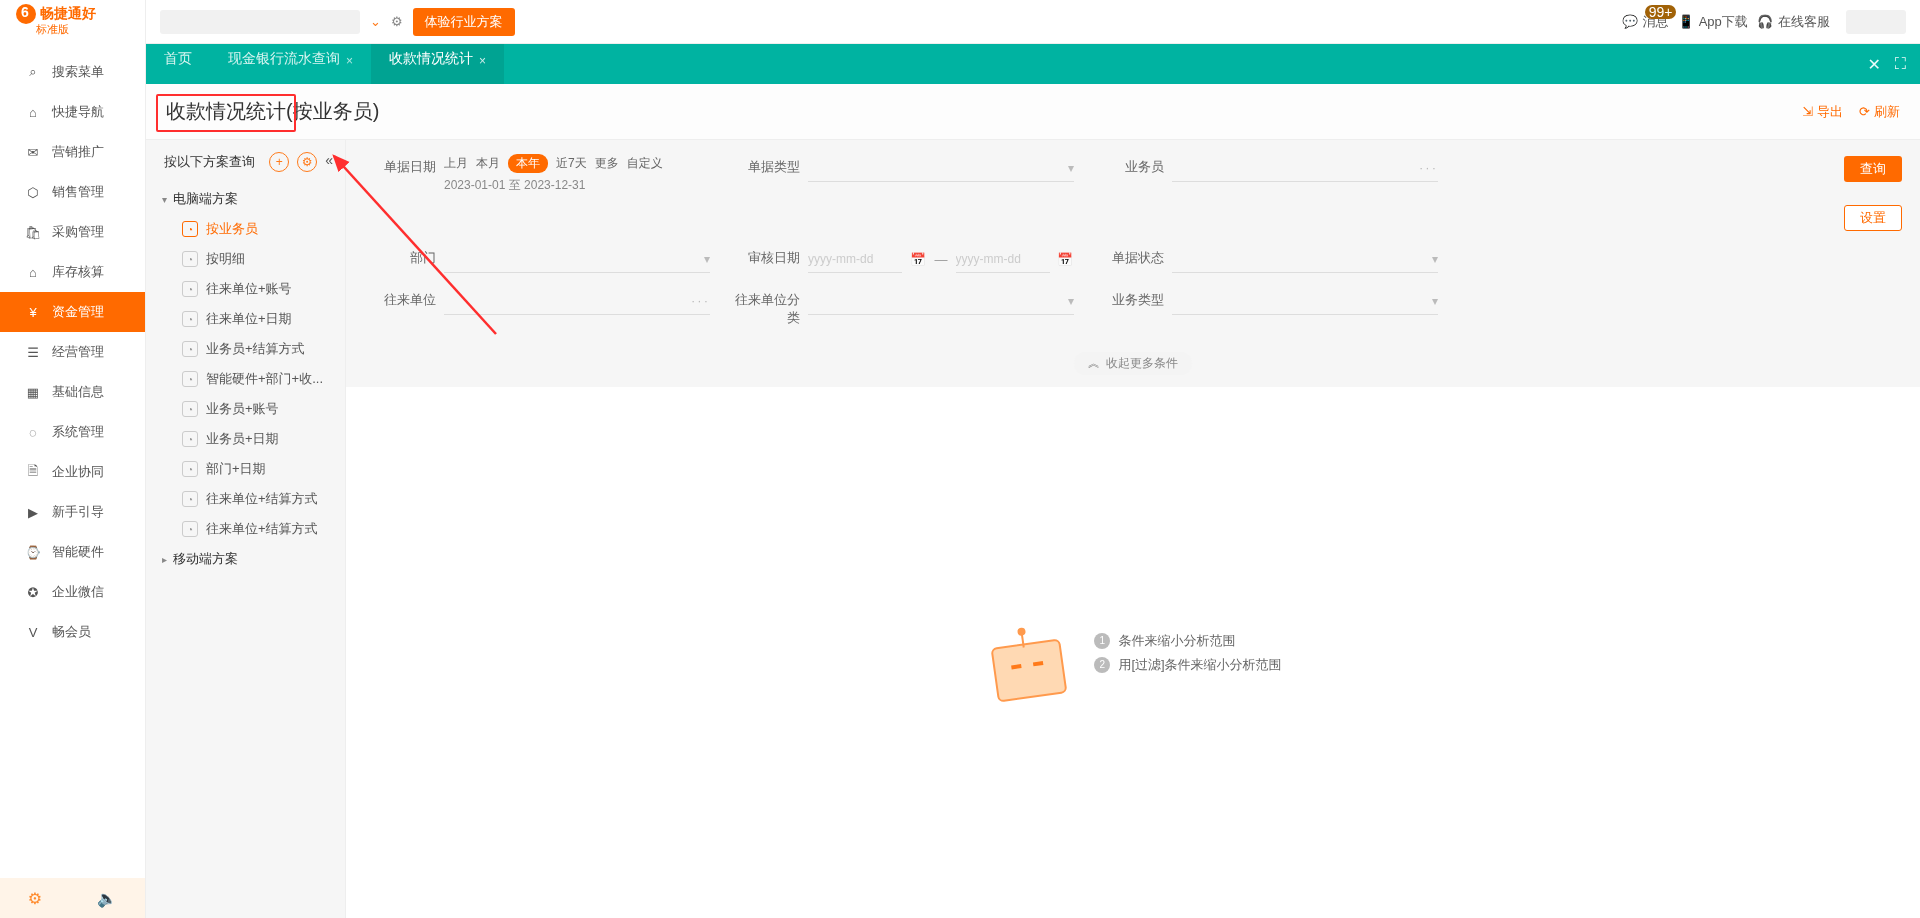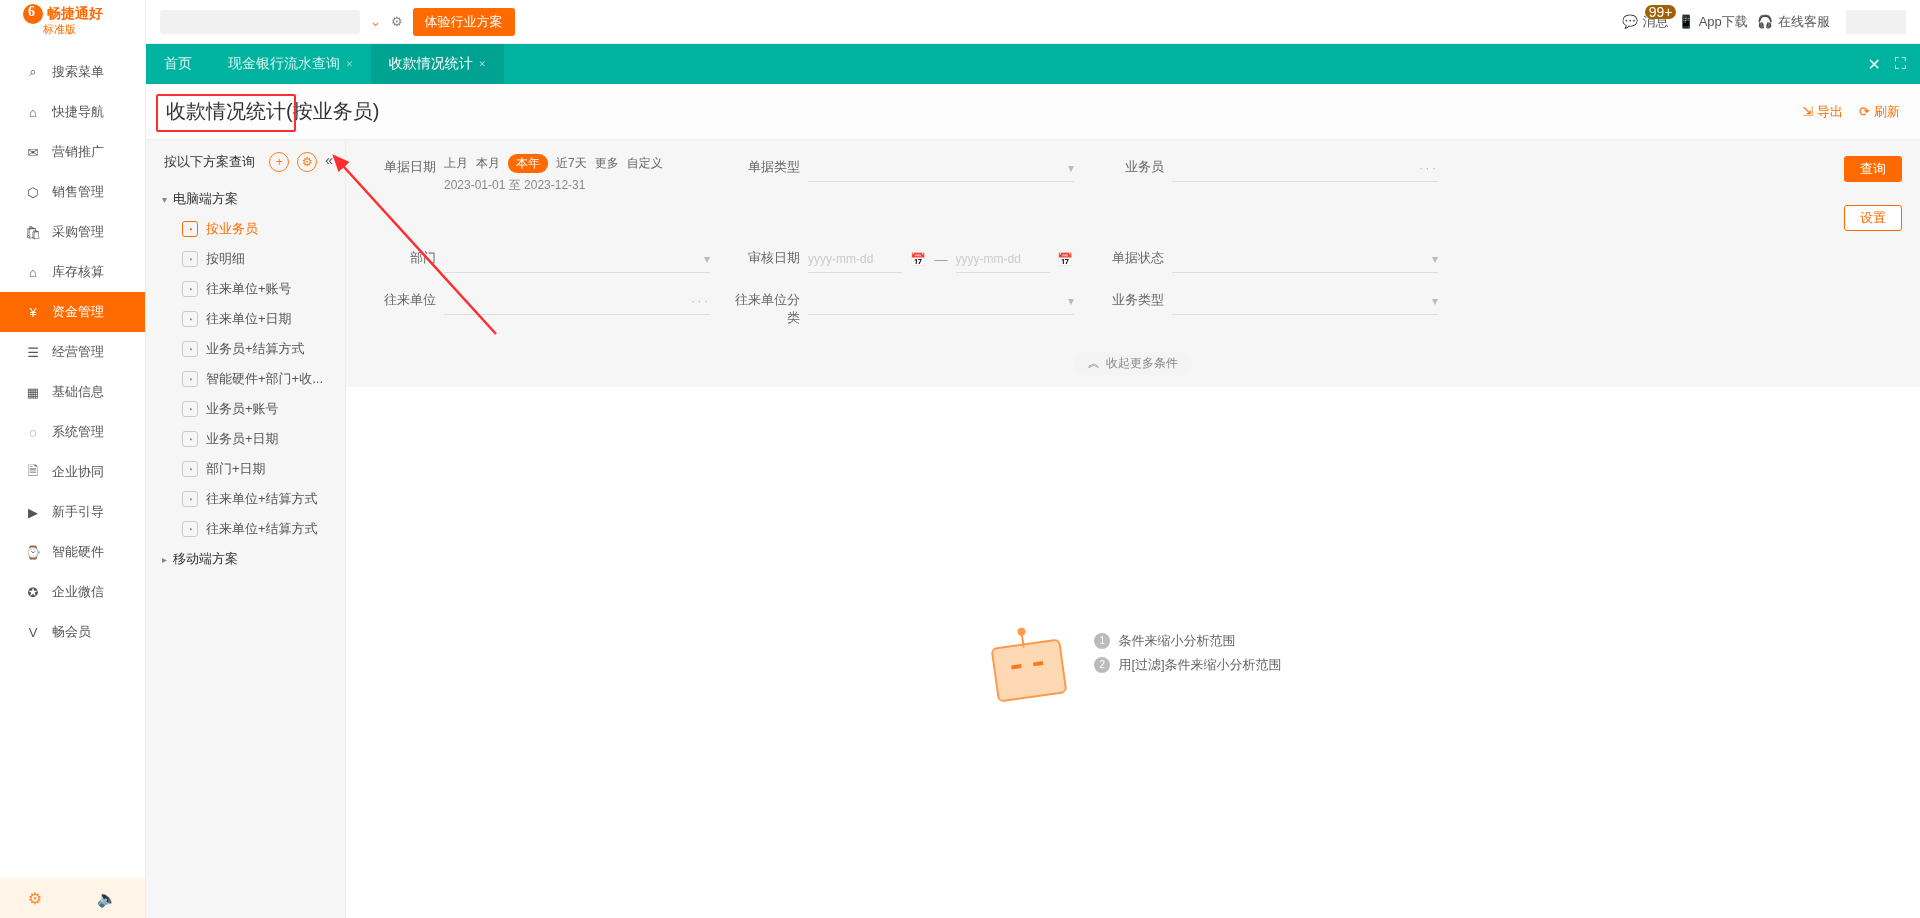--- a/index.html
+++ b/index.html
@@ -1,21 +1,21 @@
 <!DOCTYPE html>
 <html><head>
 <meta charset="utf-8">
 <style>
   * { box-sizing: border-box; margin: 0; padding: 0; }
   body { font-family: "Microsoft YaHei", Arial, sans-serif; font-size: 13px; color: #333; background: #fff; overflow: hidden; }
   .app { display: flex; height: 918px; width: 1920px; }
 
   
   .sidebar { width: 146px; border-right: 1px solid #eee; display: flex; flex-direction: column; background: #fff; flex-shrink: 0; }
-  .logo-area { height: 44px; display: flex; align-items: flex-end; padding-left: 23px; flex-direction: column; align-items: flex-start; margin-top: 4px; margin-bottom: 4px; font-family: Liberation Serif, serif;}
+  .logo-area { height: 44px; display: flex; align-items: flex-end; padding-left: 16px; flex-direction: column; align-items: flex-start; margin-top: 4px; margin-bottom: 4px;}
   .logo-row { display: flex; align-items: center; gap: 4px; }
   .logo-img { width: 20px; height: 20px; background:#ff6a00; border-radius:50%; position:relative; }
   .logo-img::after{content:"6"; color:#fff; font-weight:bold; position:absolute; left:5px; top:0; font-size:14px;}
   .logo-text { color:#ff6a00; font-size:14px; font-weight:600; }
   .logo-sub { color:#ff6a00; font-size:11px; margin-top:-2px; margin-left:20px;}
   .nav { list-style:none; flex:1; }
   .nav li { display:flex; align-items:center; height:40px; padding-left:24px; gap:10px; cursor:pointer; color:#555; }
   .nav li.active { background:#ff6a00; color:#fff; }
   .nav .nav-icon { width:18px; display:inline-flex; justify-content:center; }
   .sidebar-footer { height:40px; background:#fff4e8; display:flex; align-items:center; justify-content:space-around; }
@@ -30,21 +30,21 @@
   .chev { color:#ff7a1a; }
   .gear { color:#888; }
   .btn-exp { background:#ff6a00; color:#fff; border:none; height:28px; padding:0 12px; border-radius:3px; font-size:13px; cursor:pointer;}
   .topbar-spacer{flex:1;}
   .top-link{ display:flex; align-items:center; gap:4px; color:#555; font-size:13px; cursor:pointer; position:relative;}
   .badge{ position:absolute; top:-8px; right:-8px; background:#a16207; color:#fff; font-size:14px; border-radius:8px; padding:0 4px; line-height:14px;}
   .avatar-block{ width:60px; height:24px; background:#f1f1f1; border-radius:3px; margin-left:6px;}
 
   
   .tabbar { height:40px; background:#00b3a1; display:flex; align-items:stretch; color:#d9f5f1; position:relative;}
-  .tab { display:flex; align-items:center; padding:6px 18px; font-size:14px; cursor:pointer; gap:6px;font-family:Liberation Serif, serif;}
+  .tab { display:flex; align-items:flex-end; padding:16px 18px; font-size:14px; cursor:pointer; gap:6px;}
   .tab.active { background:#00a392; color:#fff; }
   .tab .tab-x { font-size:12px; opacity:.8;}
   .tab-end { margin-left:auto; display:flex; align-items:center; gap:14px; padding-right:14px;}
   .tab-end span{ cursor:pointer; font-size:16px; color:#e9fbf9;}
   .scheme-panel { width:200px; border-right:1px solid #eee; display:flex; flex-direction:column; }
   .page-header { height:56px; border-bottom:1px solid #eee; display:flex; align-items:center; padding:0 20px; background:#fdfdfd;}
   .page-title-wrap{ position:relative; }
   .page-title { font-size:20px; font-weight:500; color:#333; padding:4px 8px 4px 0;}
   .red-box{ position:absolute; left:-10px; top:-4px; width:140px; height:38px; border:2.5px solid #ff2e2e; border-radius:2px; pointer-events:none;}
   .header-right{ margin-left:auto; display:flex; gap:16px; align-items:center;}

